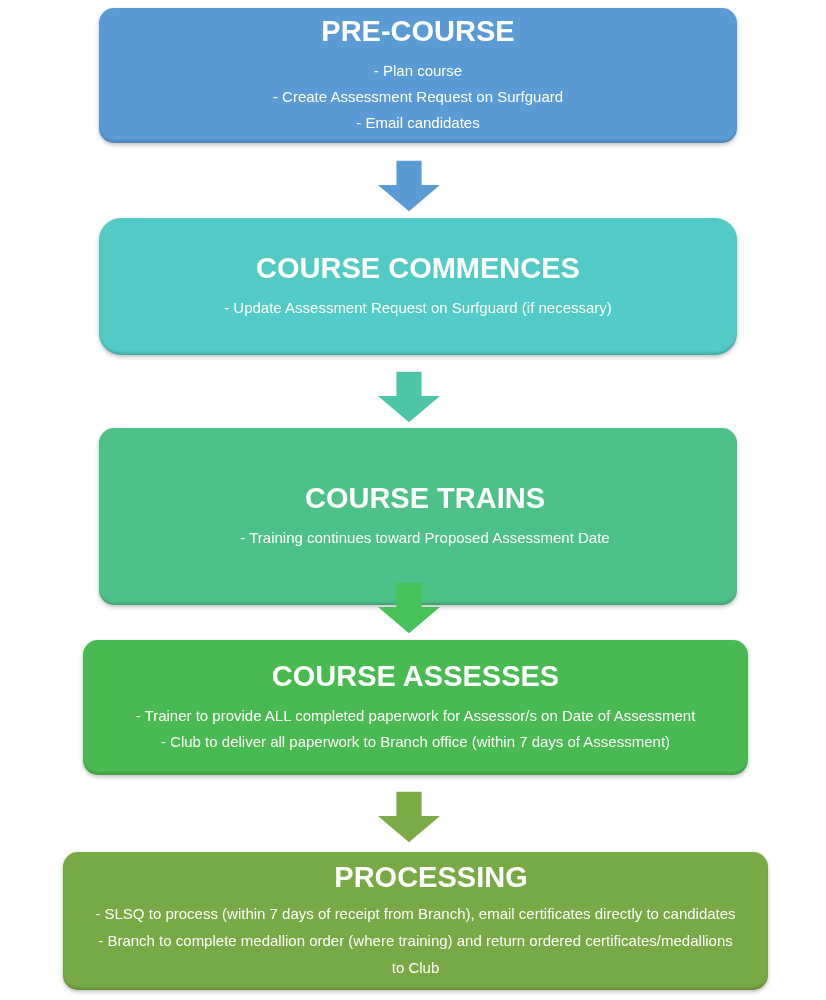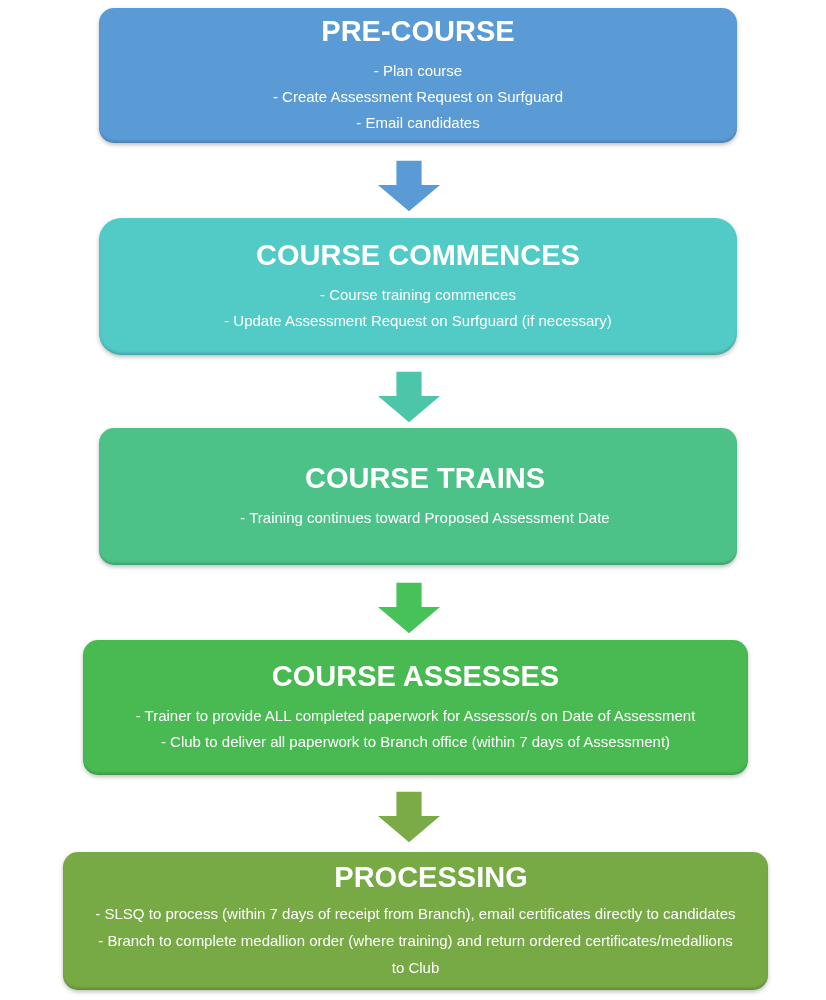--- a/index.html
+++ b/index.html
@@ -35,21 +35,21 @@
     letter-spacing: 0px;
     line-height: 1.15;
   }
   .step .items {
     font-size: 15px;
     line-height: 26px;
     font-weight: 400;
   }
   .step-1 { left: 99px;  top: 8px;   width: 638px; height: 135px; }
   .step-2 { left: 99px;  top: 218px; width: 638px; height: 137px; }
-  .step-3 { left: 99px;  top: 428px; width: 638px; height: 137px; padding-left: 46px; }
+  .step-3 { left: 99px;  top: 428px; width: 638px; height: 177px; padding-left: 46px; }
   .step-4 { left: 83px;  top: 640px; width: 665px; height: 135px; }
   .step-5 { left: 63px;  top: 852px; width: 705px; height: 138px; }
   .step-5 h2 { margin-bottom: 6px; margin-left: 31px; }
   .step-5 .items { line-height: 27px; }
   .arrow {
     position: absolute;
     left: 378px;
     width: 62px;
     height: 52px;
   }
@@ -72,21 +72,20 @@
     </div>
   </section>
 
   <svg class="arrow arrow-1" viewBox="0 0 64 52">
     <polygon points="19,0 45,0 45,25 64,25 32,52 0,25 19,25" fill="#5B9BD5"></polygon>
   </svg>
 
   <section class="step step-2" style="background: rgb(82, 202, 197); border-radius: 22px;">
     <h2>COURSE COMMENCES</h2>
     <div class="items">
-      <div>- Course training commences</div>
       <div>- Update Assessment Request on Surfguard (if necessary)</div>
     </div>
   </section>
 
   <svg class="arrow arrow-2" viewBox="0 0 64 52">
     <polygon points="19,0 45,0 45,25 64,25 32,52 0,25 19,25" fill="#4CC5A9"></polygon>
   </svg>
 
   <section class="step step-3" style="background: rgb(77, 194, 136);">
     <h2>COURSE TRAINS</h2>

